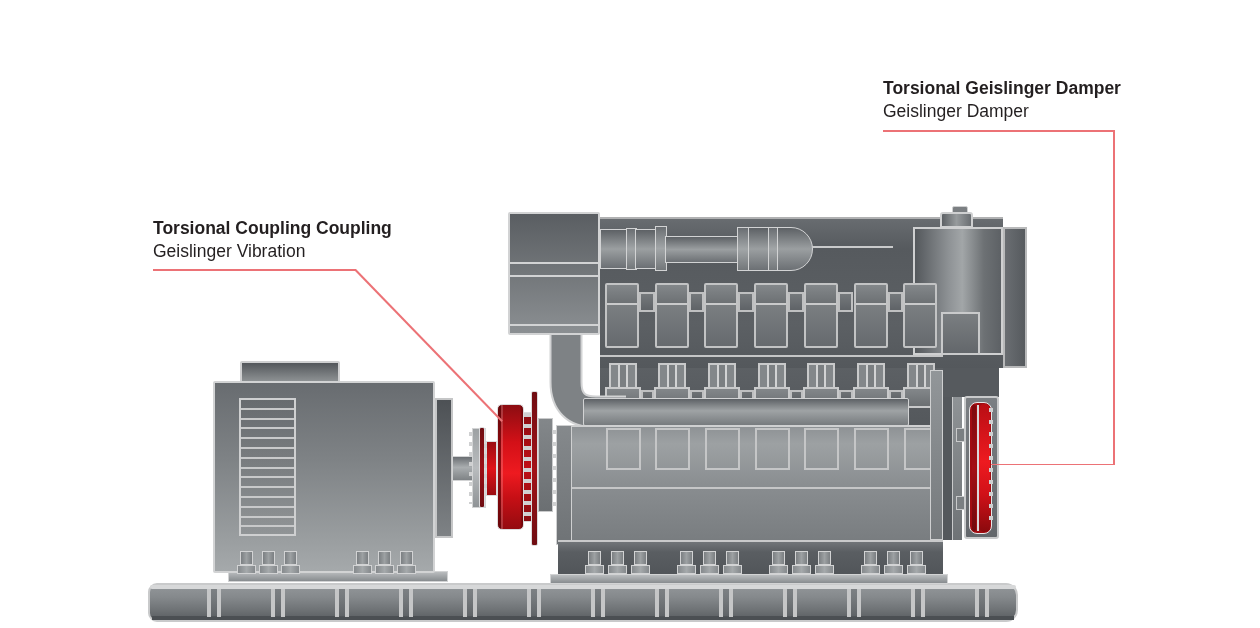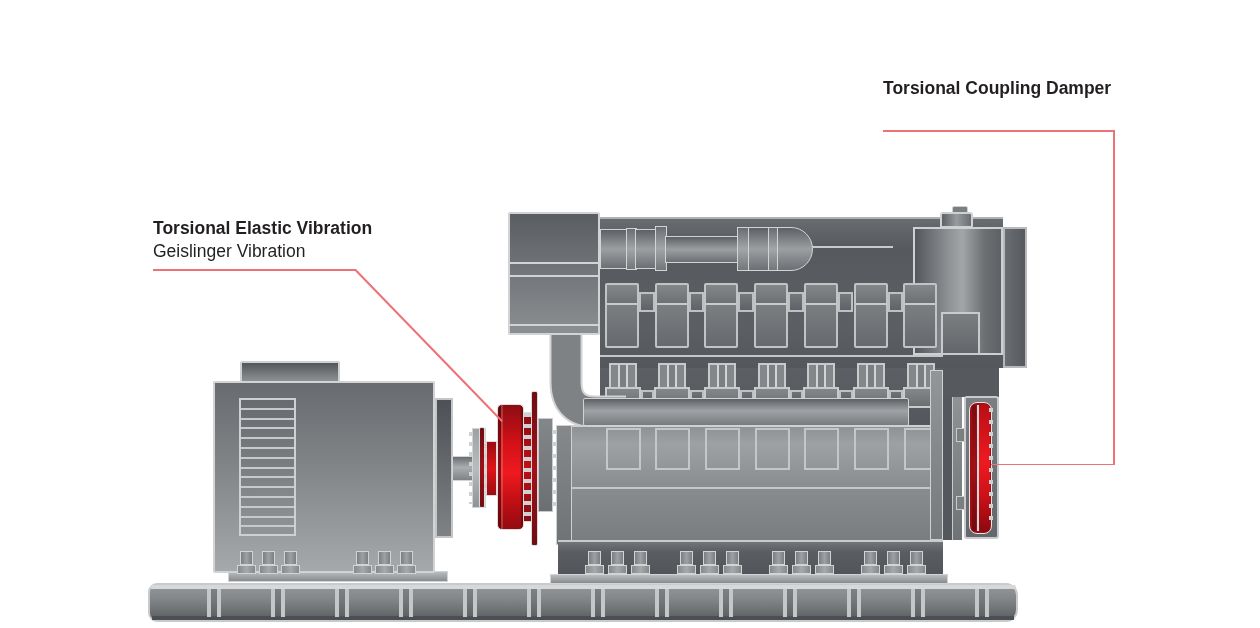--- a/index.html
+++ b/index.html
@@ -342,20 +342,21 @@
   <div class="abs cpl-flange"></div>
   <div class="abs cpl-teethR"></div>
 
   <div class="abs leader" style="left:153px;top:269px;width:203px;height:1.5px;"></div>
   <div class="abs leader" style="left:356px;top:269px;width:211px;height:1.5px;transform:rotate(45.9deg);transform-origin:0 0;"></div>
   <div class="abs leader" style="left:883px;top:130px;width:231px;height:1.5px;"></div>
   <div class="abs leader" style="left:1113px;top:130px;width:1.5px;height:335px;"></div>
   <div class="abs leader" style="left:991px;top:463.5px;width:123px;height:1.5px;"></div>
 
   <div class="abs label" style="left:153px;top:217px;">
-    <div class="t">Torsional Elastic Vibration</div>
+    <div class="t">Torsional Coupling Coupling</div>
     <div>Geislinger Vibration</div>
   </div>
   <div class="abs label" style="left:883px;top:77px;">
-    <div class="t">Torsional Coupling Damper</div>
+    <div class="t">Torsional Geislinger Damper</div>
+    <div>Geislinger Damper</div>
   </div>
 
 </div>
 
 </body></html>

